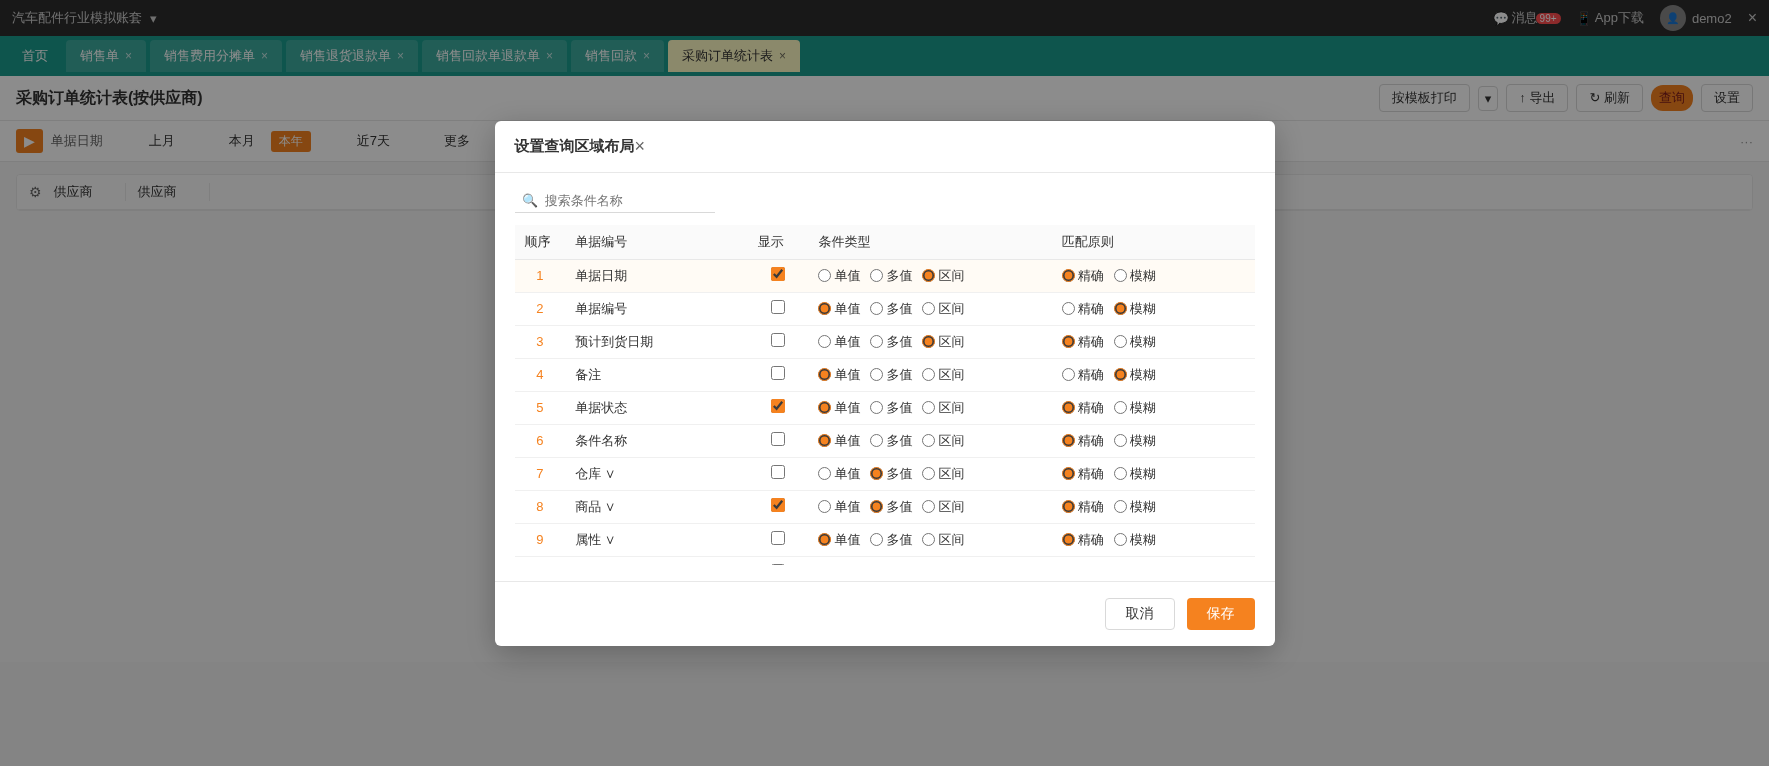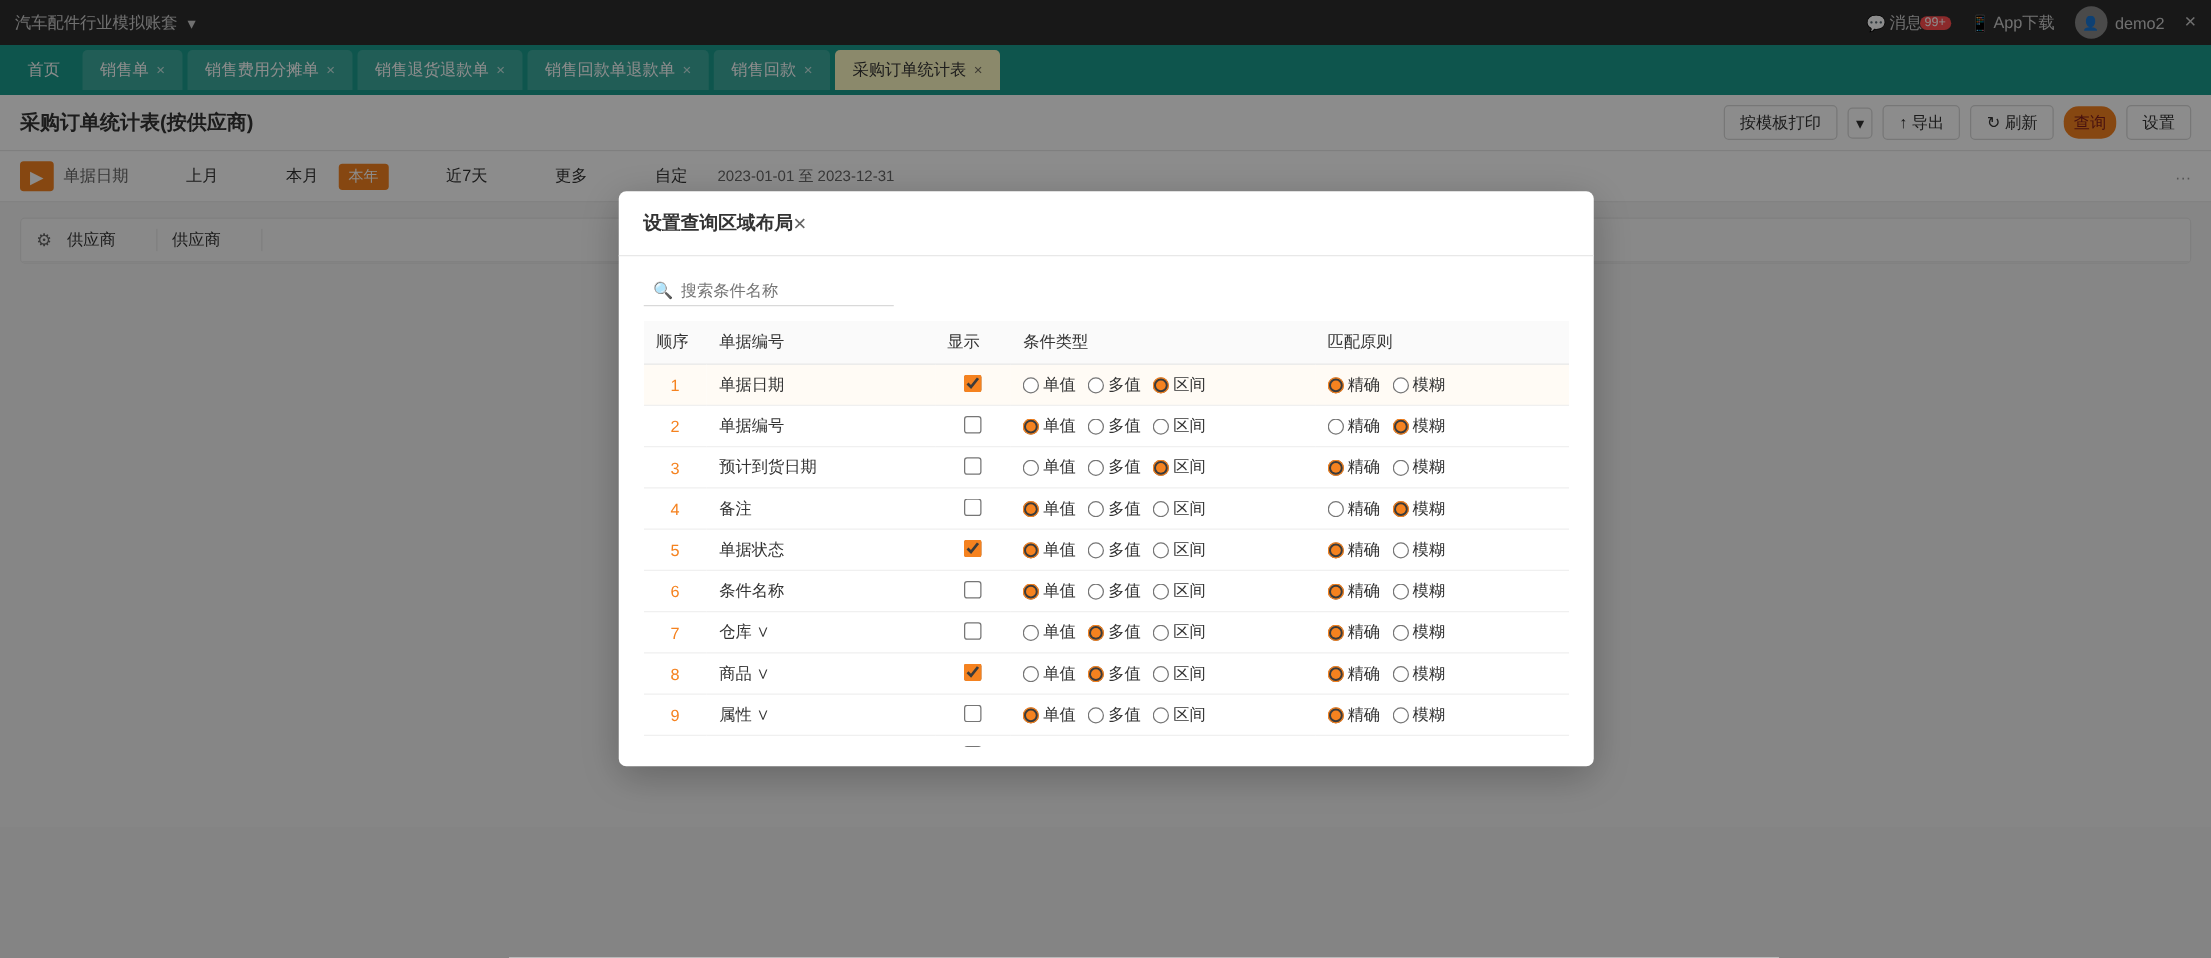--- a/index.html
+++ b/index.html
@@ -509,14 +509,18 @@
                     <label class="radio-item">精确</label>
                     <label class="radio-item">模糊</label>
                   </div>
                 </td>
               </tr>
             </tbody>
         </table>
       </div>
     </div>
 
+    <div class="modal-footer">
+      <button class="btn-cancel">取消</button>
+      <button class="btn-save">保存</button>
+    </div>
   </div>
 </div>
 
 </body></html>

